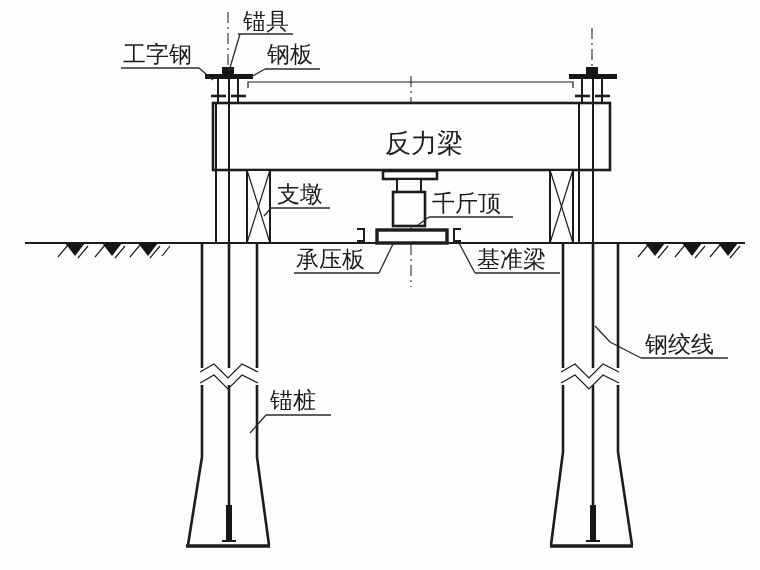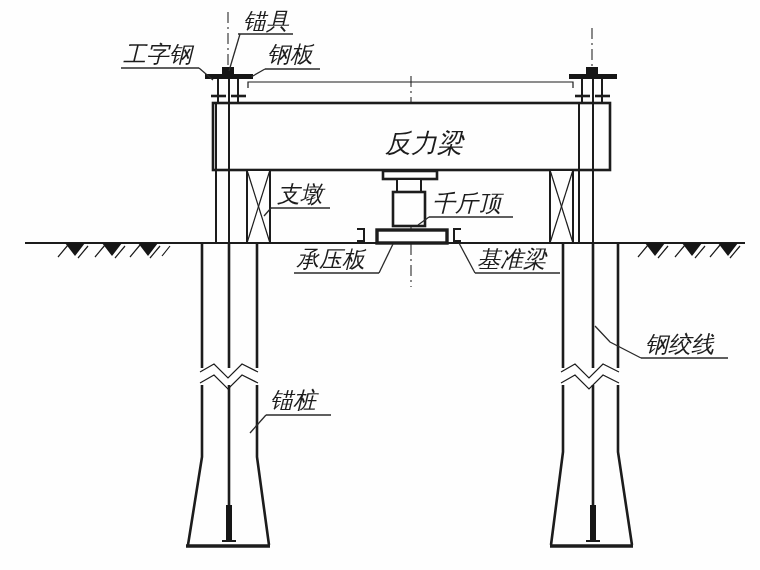--- a/index.html
+++ b/index.html
@@ -1,17 +1,17 @@
 <!DOCTYPE html>
 <html><head>
 <meta charset="utf-8">
 <style>
   html,body{margin:0;padding:0;background:#ffffff;}
   .stage{position:relative;width:760px;height:570px;background:#fefefe;overflow:hidden;
-         font-family:"DejaVu Sans","Liberation Sans",sans-serif;font-style:italic;}
+         font-family:"DejaVu Sans","Liberation Sans",sans-serif;}
   svg{position:absolute;left:0;top:0;}
   svg text{fill:#1c1c1c;font-family:"DejaVu Sans","Liberation Sans",sans-serif;}
   .lbl{font-size:23px;}
   .lbl-big{font-size:26px;}
   .ln{stroke:#1c1c1c;fill:none;}
   .thin{stroke-width:1.2;}
   .mid{stroke-width:2;}
   .thick{stroke-width:2.6;}
   .xthick{stroke-width:3.4;}
   .fillk{fill:#161616;stroke:none;}

